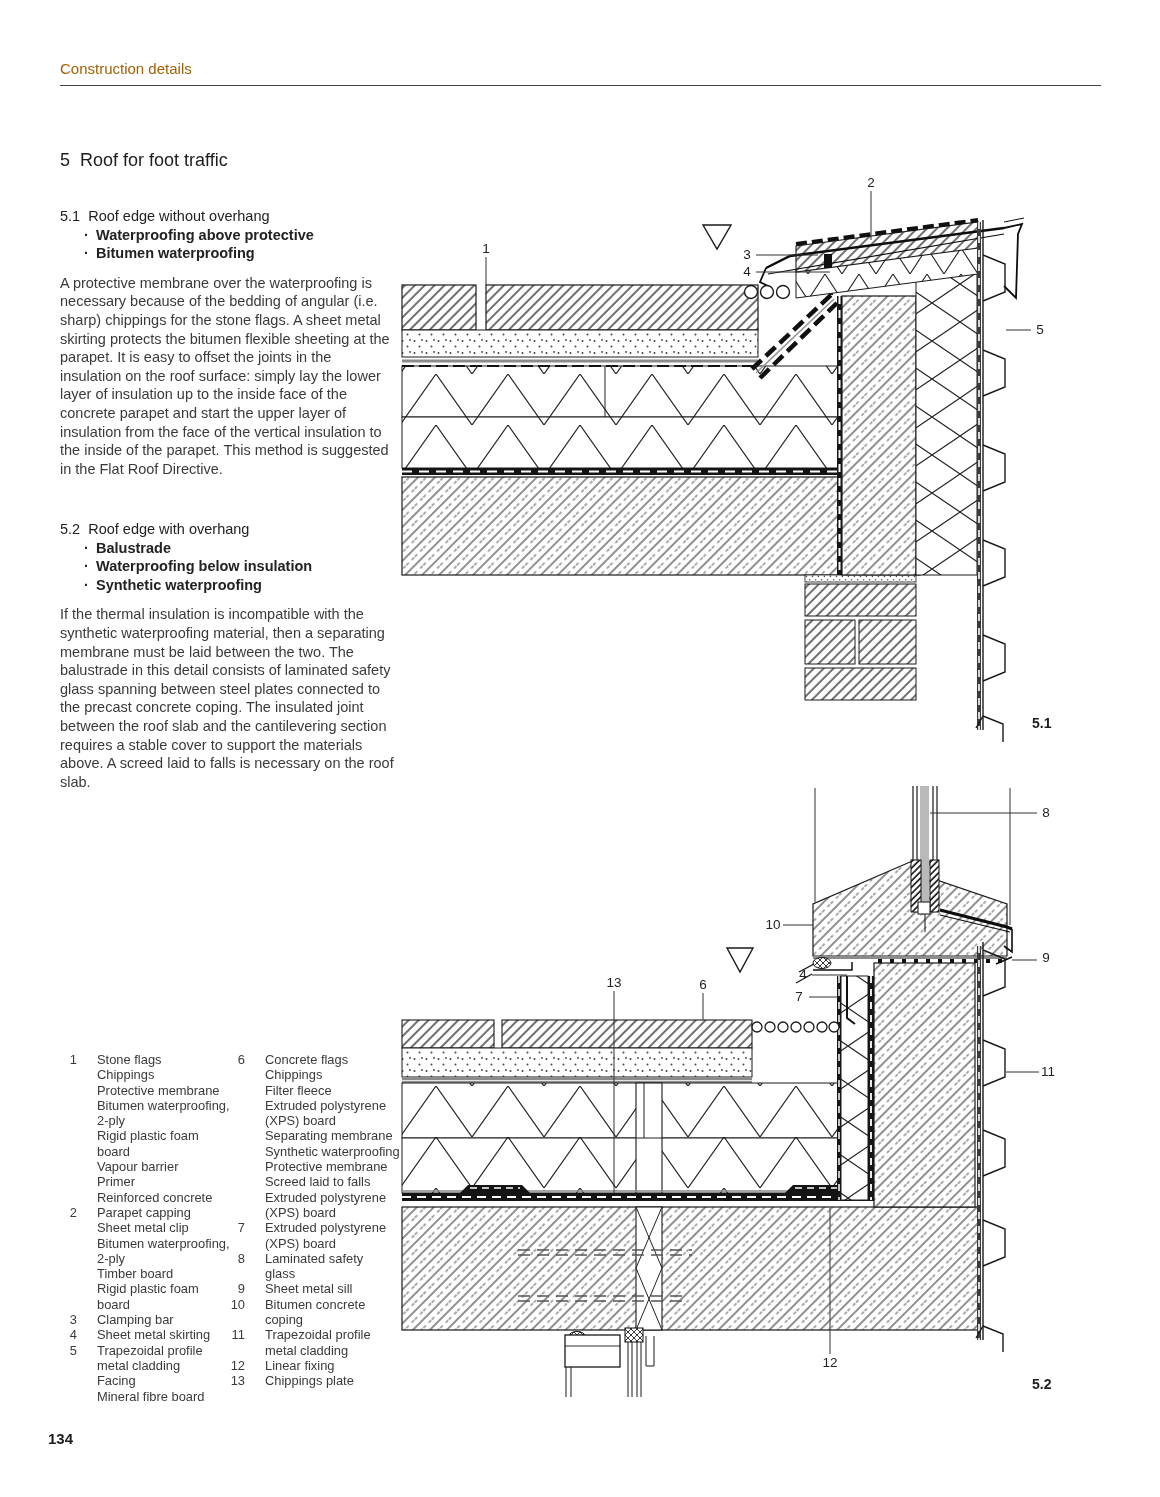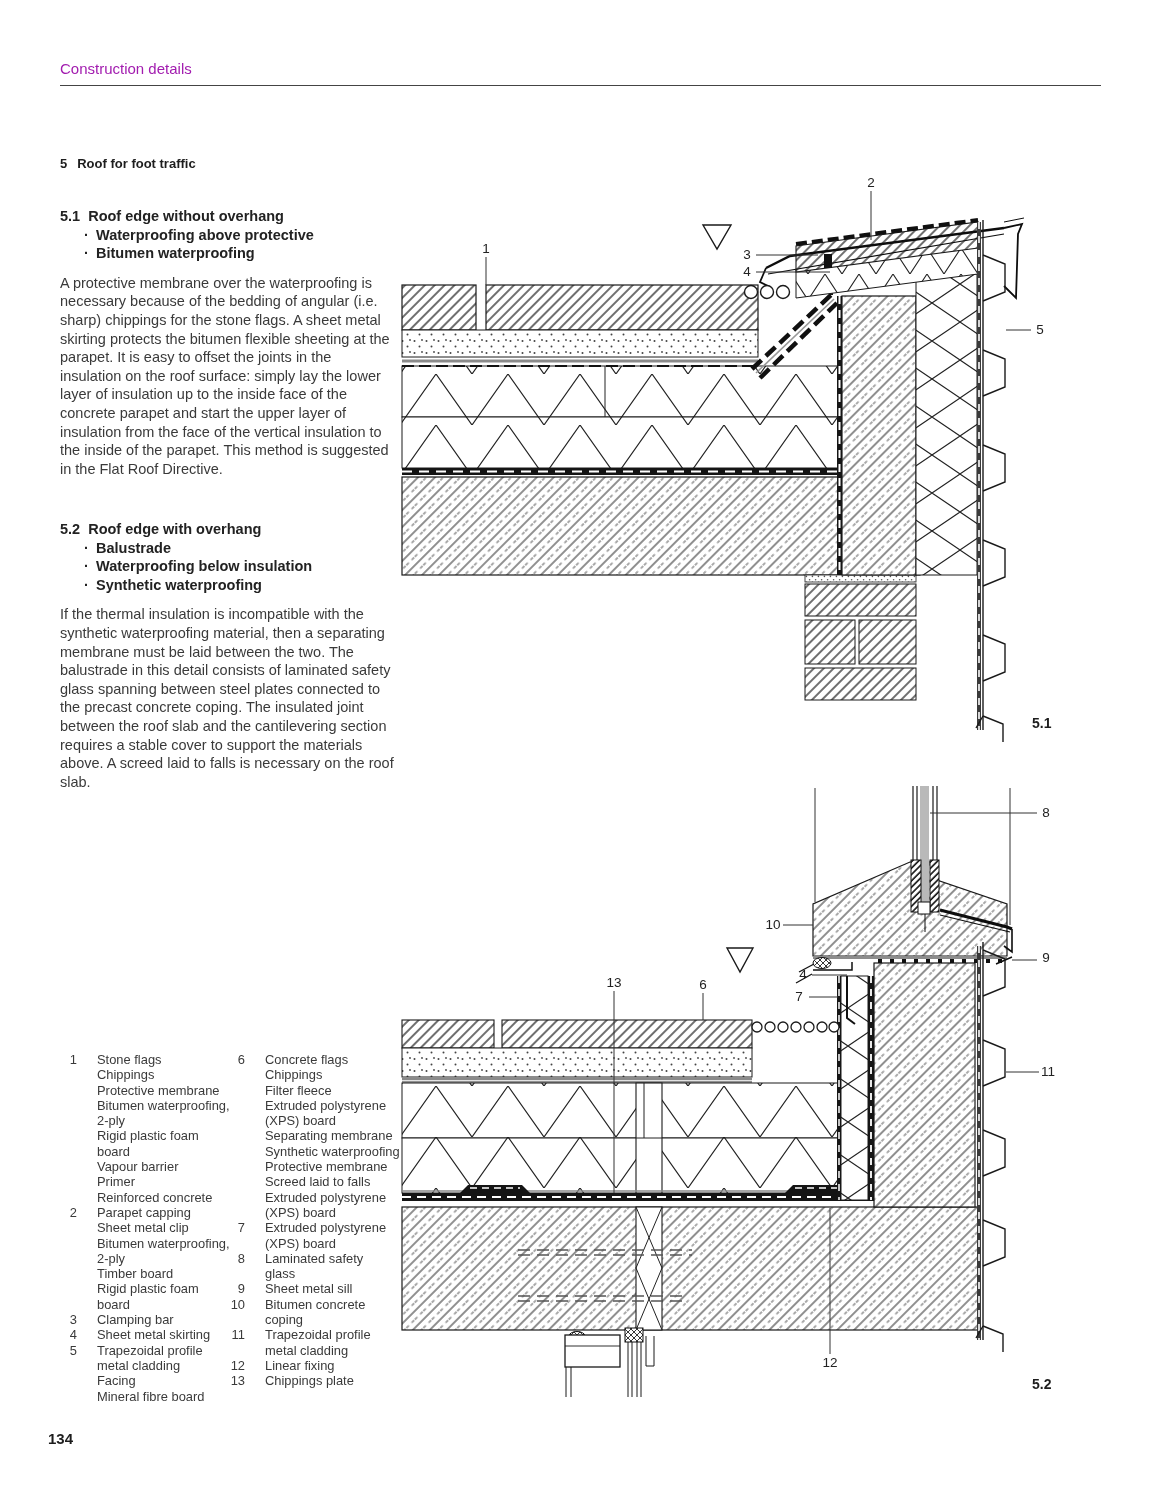--- a/index.html
+++ b/index.html
@@ -1,25 +1,25 @@
 <!DOCTYPE html>
 <html><head>
 <meta charset="utf-8">
 <style>
   html,body{margin:0;padding:0;background:#ffffff;}
   body{width:1160px;height:1497px;position:relative;font-family:"Liberation Sans",sans-serif;color:#2b2b2b;}
   .abs{position:absolute;}
   
-  .runhead{left:60px;top:60px;width:1041px;font-size:15px;color:#a21caf;padding-bottom:8px;border-bottom:1.5px solid #444;}
-  
-  .title{left:60px;top:156px;font-size:13px;font-weight:bold;color:#1d1d1d;}
+  .runhead{left:60px;top:60px;width:1041px;font-size:15px;color:#a16207;padding-bottom:8px;border-bottom:1.5px solid #444;}
+  
+  .title{left:60px;top:150px;font-size:18px;font-weight:normal;color:#1d1d1d;}
   .title .num{margin-right:10px;}
   
   .section{left:60px;width:334px;font-size:14.5px;line-height:18.6px;color:#3a3a3a;}
-  .sec-head{font-weight:bold;color:#222;}
+  .sec-head{font-weight:normal;color:#222;}
   .sec-head .num{margin-right:8px;}
   ul.bullets{list-style:none;margin:0;padding:0;font-weight:bold;color:#222;}
   ul.bullets li{padding-left:36px;}
   ul.bullets .blt{position:absolute;margin-left:-12px;}
   .body-text{margin-top:11px;}
   
   .legend{top:1052px;font-size:12.9px;line-height:15.3px;color:#3a3a3a;}
   .lg-item{display:flex;}
   .lg-num{width:17px;text-align:right;flex:0 0 17px;}
   .lg-txt{margin-left:20px;}

